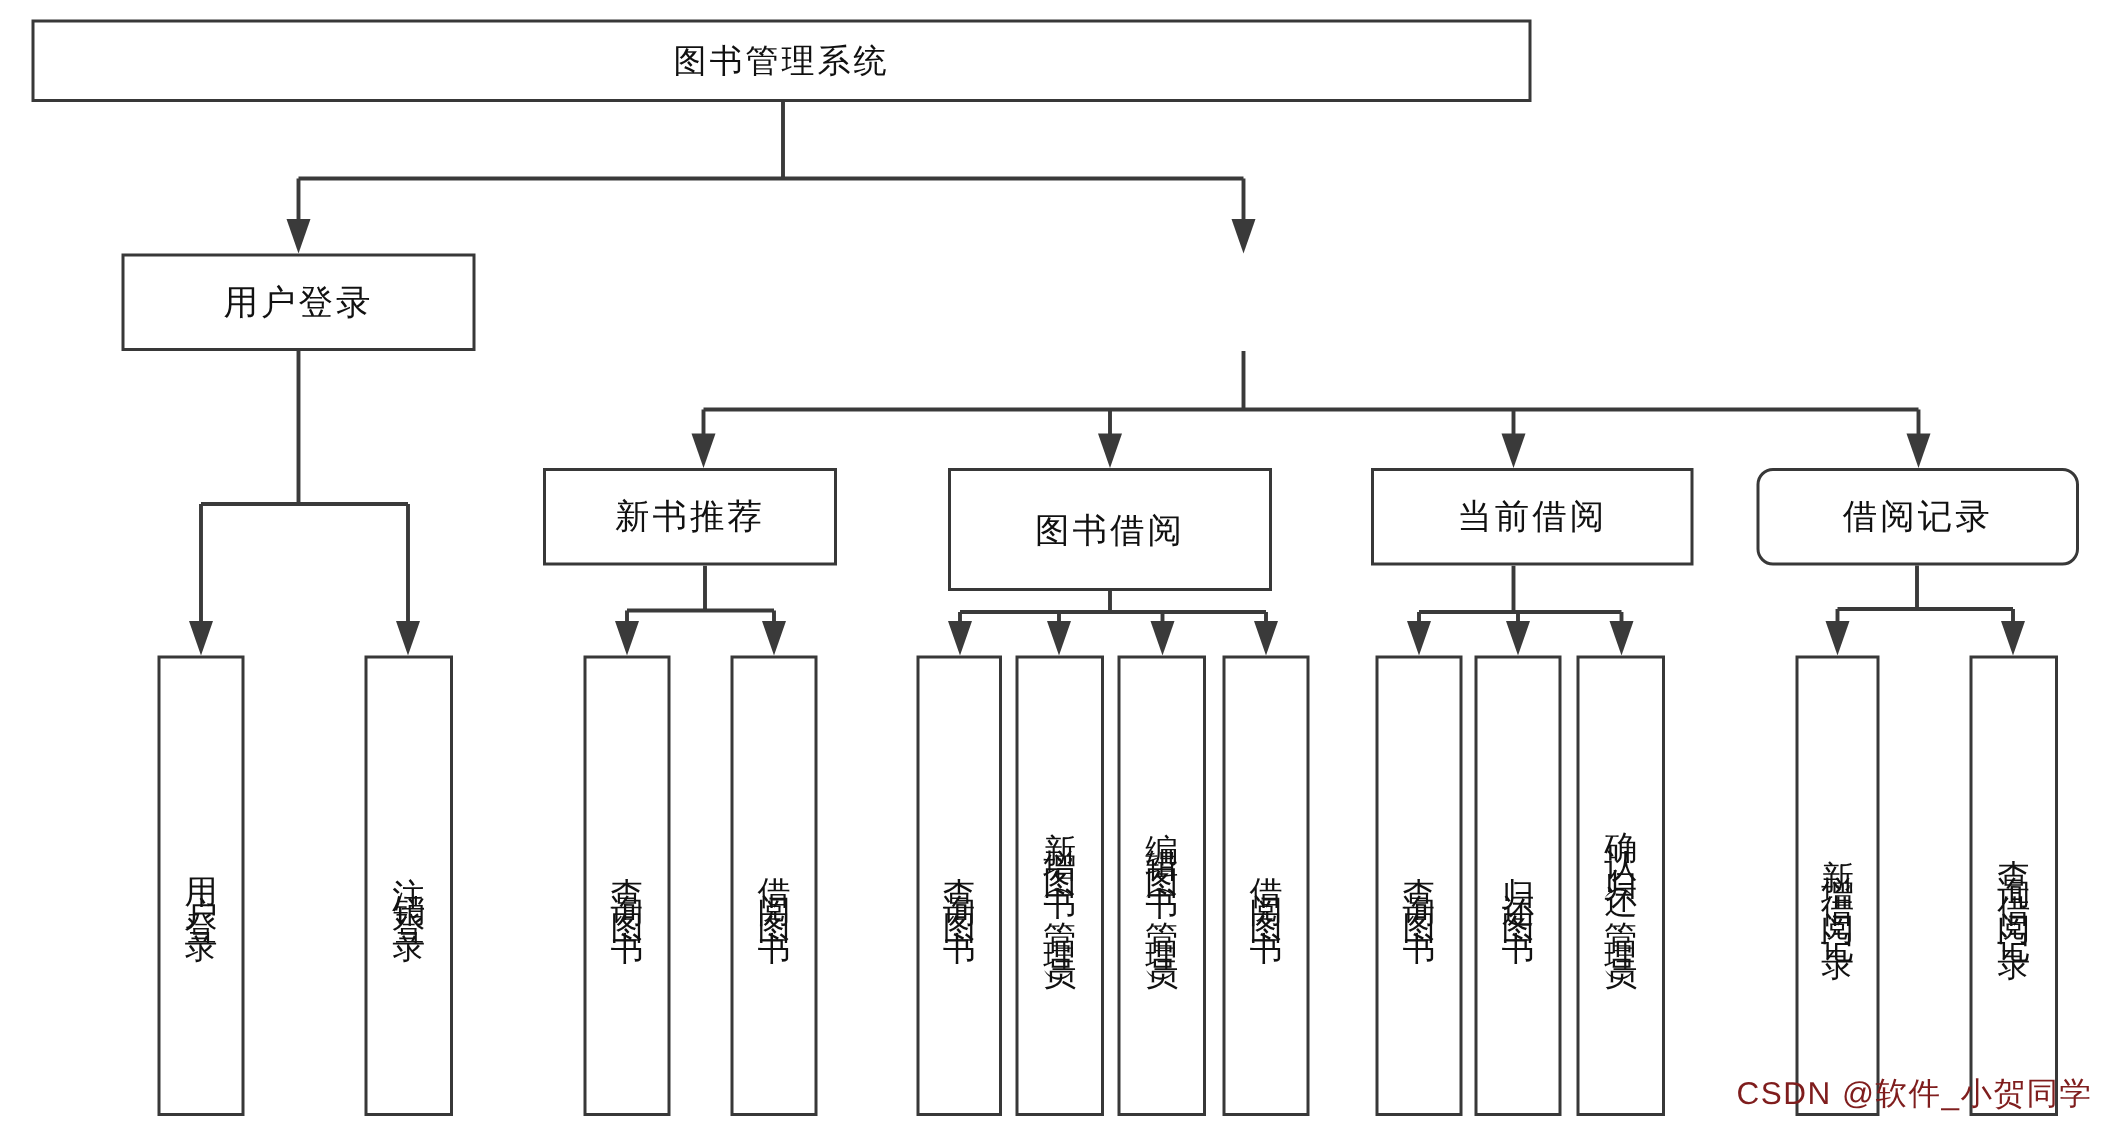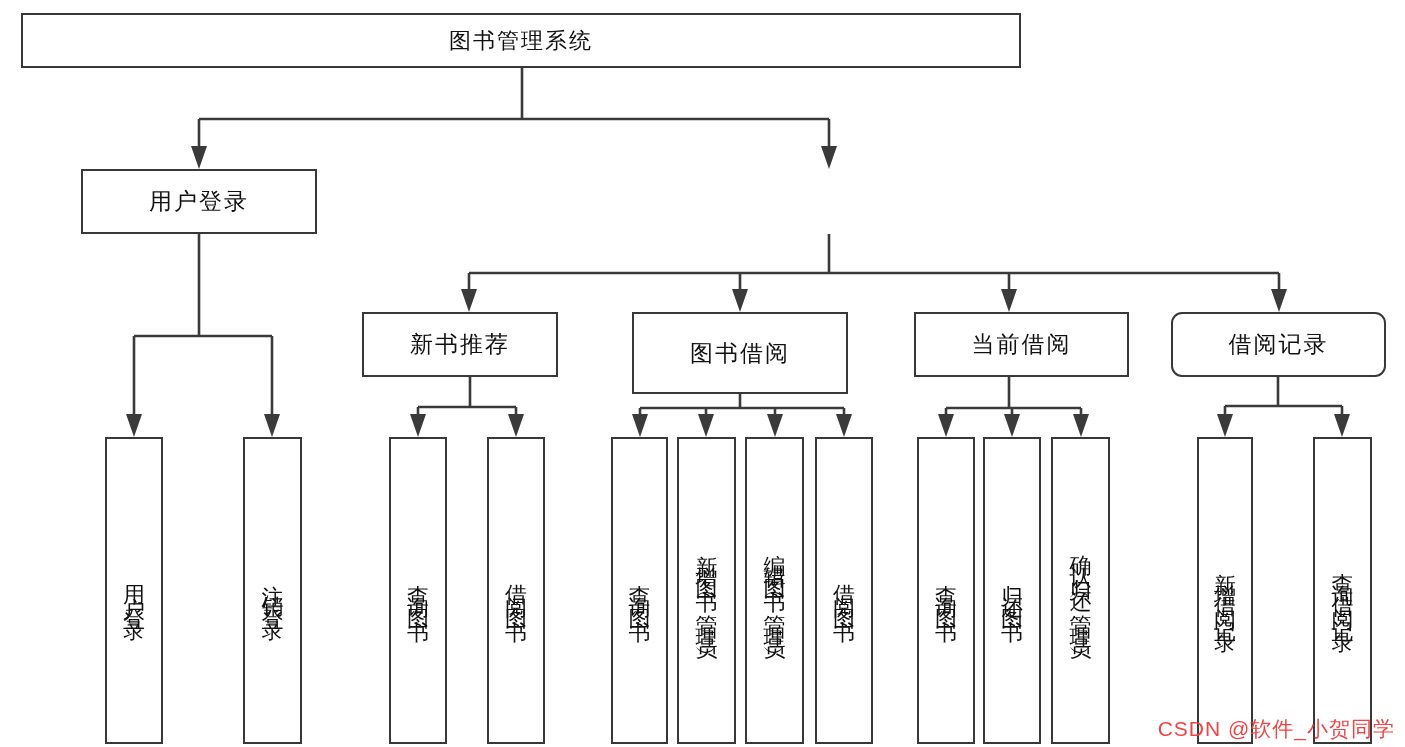--- a/index.html
+++ b/index.html
@@ -53,21 +53,21 @@
   .l-s2-0 {left:917px; width:58px;}
   .l-s2-1 {left:983px; width:58px;}
   .l-s2-2 {left:1051px;width:59px;}
   .l-s3-0 {left:1197px;width:56px;}
   .l-s3-1 {left:1313px;width:59px;}
   .watermark{
     position:absolute;
     right:10px;bottom:4px;
     z-index:2;
     font-size:21px;
-    color:#ef4444;
+    color:#7f1d1d;
     letter-spacing:1px;
     white-space:nowrap;
   }
 </style>
 </head>
 <body>
 
 <div id="stage">
 
   <svg class="wires" width="1405" height="747" viewBox="0 0 1405 747">

